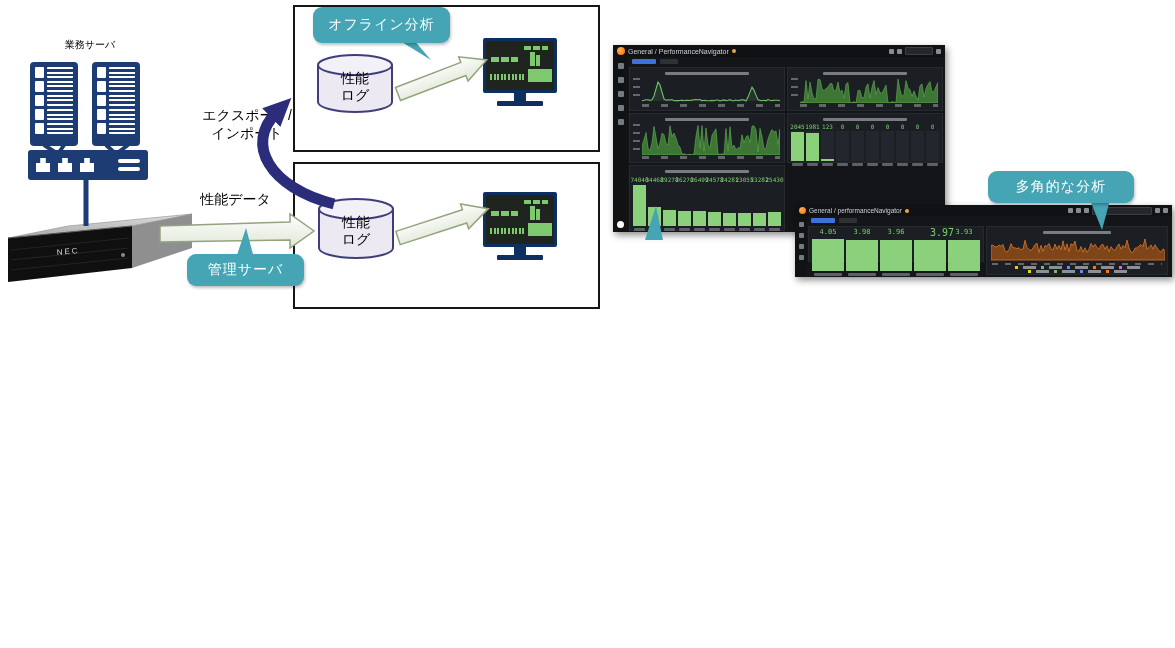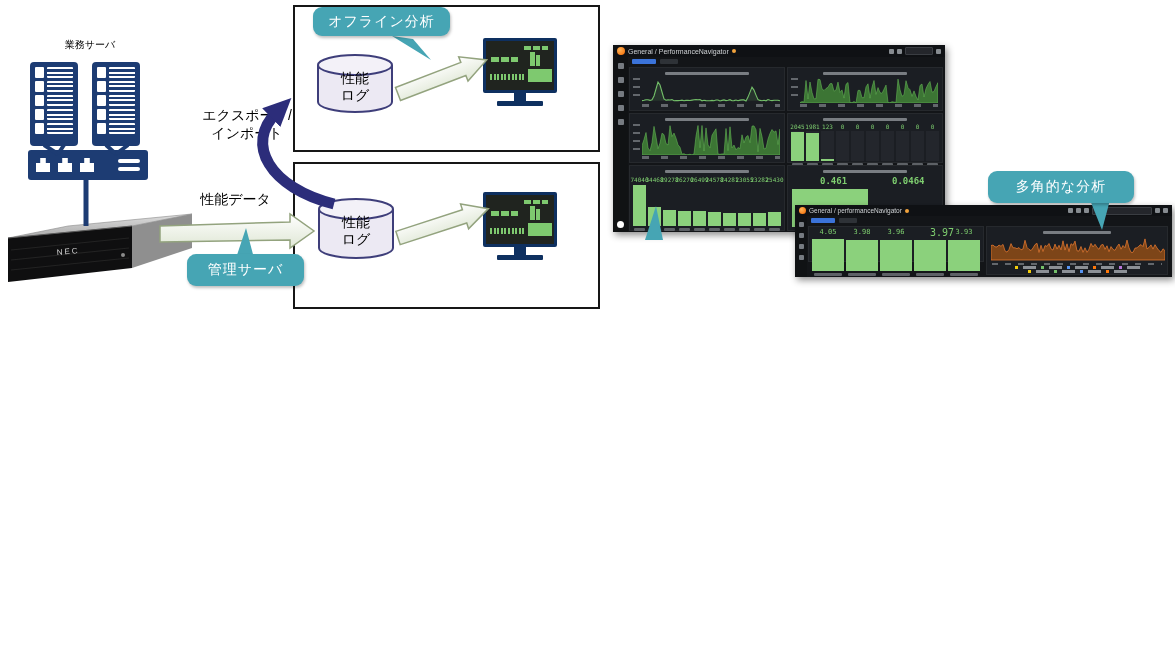--- a/index.html
+++ b/index.html
@@ -401,26 +401,20 @@
           </div>
           <div class="slot" style="width: 13px;">
             <div class="bval" style="font-size: 6px;">25430</div>
             <div class="track notrack" style="height: 42px; width: 13px;">
               <div class="bfill" style="height: 14px;"></div>
             </div>
             <div class="blbl"></div>
           </div>
         </div>
     </div>
-    <div class="panel" style="left:174px;top:120px;width:156px;height:66px;">
-      <div class="ptitle"></div>
-      <span class="statv" style="left:32px;top:10px;">0.461</span>
-      <span class="statv" style="left:104px;top:10px;">0.0464</span>
-      <div style="position:absolute;left:4px;top:23px;width:76px;height:38px;background:#8bd17c;"></div>
-    </div>
     <div class="wdot" style="left:4px;top:176px;"></div>
   </div>
 
   <div class="dash" id="d2" style="left:795px;top:205px;width:377px;height:72px;z-index:6;">
     <div class="dhead" style="height:11px;">
       <span class="glogo" style="width:7px;height:7px;"></span>
       <span class="crumb" style="font-size:6.5px;">General / performanceNavigator</span>
       <span class="hdot"></span>
       <span class="hicons">
           <i></i>
@@ -544,16 +538,16 @@
 
     <g fill="#46a5b4">
       <polygon points="236,258 254,258 246,228"></polygon>
       <polygon points="392,36 413,39 431,60"></polygon>
       <polygon points="645,240 663,240 656,206"></polygon>
       <polygon points="1090,200 1110,200 1102,230"></polygon>
     </g>
   </svg>
 
   <div class="badge" style="left:187px;top:254px;width:117px;height:32px;">管理サーバ</div>
-  <div class="badge" style="left:313px;top:7px;width:137px;height:29px;">オフライン分析</div>
+  <div class="badge" style="left:313px;top:7px;width:137px;height:36px;">オフライン分析</div>
   <div class="badge" style="left:988px;top:171px;width:146px;height:32px;">多角的な分析</div>
 
 </div>
 
 </body></html>

